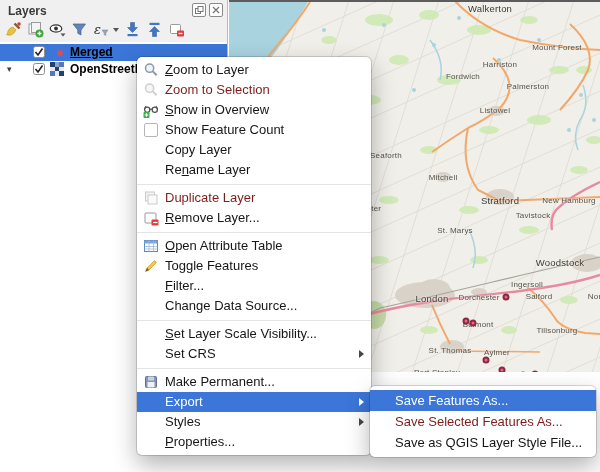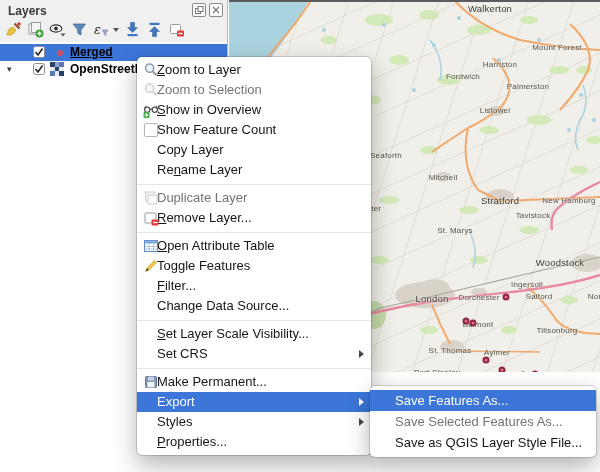--- a/index.html
+++ b/index.html
@@ -33,24 +33,24 @@
   .map-label{position:absolute;transform:translate(-50%,-50%);font-size:8px;color:#55534a;
     white-space:nowrap;text-shadow:0 0 2px #f1efe9,0 0 2px #f1efe9;z-index:3;letter-spacing:.2px;}
   .map-label.big{font-size:9.5px;color:#3c3b35;}
   .dot{position:absolute;width:7px;height:7px;border-radius:50%;background:#e8688a;
     border:2px solid #8c2840;box-sizing:border-box;transform:translate(-50%,-50%);z-index:4;}
   
   .menu{position:absolute;background:#ffffff;border-radius:5px;font-size:13px;color:#161616;
     box-shadow:0 0 0 1px rgba(0,0,0,.15),0 10px 24px rgba(0,0,0,.3);}
   #context-menu{left:137px;top:57px;width:234px;z-index:20;padding:3px 0;}
   #export-submenu{left:370px;top:386px;width:226px;z-index:30;padding:4px 0;}
-  .mi{position:relative;height:20px;line-height:20px;padding-left:20px;white-space:nowrap;}
+  .mi{position:relative;height:20px;line-height:20px;padding-left:28px;white-space:nowrap;}
   #export-submenu .mi{height:21px;line-height:21px;padding-left:25px;}
   .mi.hl{background:#3b76d8;color:#fff;}
-  .mi.disabled{color:#737373;}
+  .mi.disabled{color:#7f1d1d;}
   .mic{position:absolute;left:6px;top:2px;width:16px;height:16px;}
   .sub-arrow{position:absolute;right:7px;top:50%;margin-top:-4px;width:0;height:0;
     border-top:4px solid transparent;border-bottom:4px solid transparent;border-left:5px solid #474747;}
   .mi.hl .sub-arrow{border-left-color:#fff;}
   .msep{height:8px;position:relative;}
   .msep::after{content:"";position:absolute;left:0;right:0;top:50%;border-top:1px solid #e4e4e4;}
   u{text-decoration:underline;}
 </style>
 </head>
 <body>

